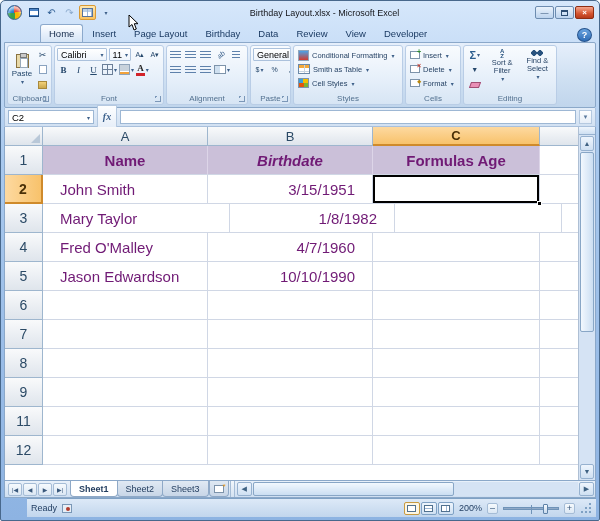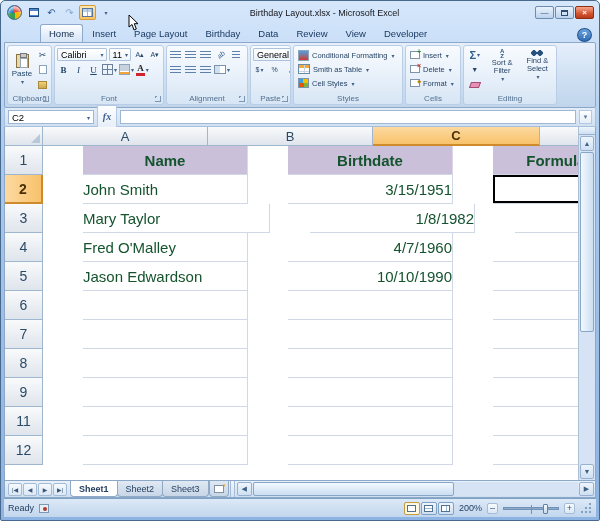--- a/index.html
+++ b/index.html
@@ -126,22 +126,22 @@
     justify-content:center; flex:0 0 auto; }
   .hdr.sel { background:linear-gradient(#fdd9a0,#f8c26b); border-bottom:2px solid #cf8a2b; color:#4a3007; font-weight:bold; }
   .corner { width:38px; position:relative; }
   .corner::after { content:""; position:absolute; right:2px; bottom:2px;
     border-left:9px solid transparent; border-bottom:9px solid #b9c8d8; }
   .hdrfill { flex:1 1 auto; background:linear-gradient(#f9fafb,#e9edf2 60%,#dfe5ec); border-bottom:1px solid #9eb6ce; }
   .rowsarea { flex:1; overflow:hidden; }
   .xrow { display:flex; height:29px; }
   .rn { width:38px; font-size:14px; }
   .rn.sel { background:linear-gradient(90deg,#fdd9a0,#f8c26b); border-right:2px solid #cf8a2b; color:#4a3007; font-weight:bold; }
-  .cell { border-right:1px solid #d0d7e5; border-bottom:1px solid #d0d7e5; background:#fff; color:#14532d;
-    font-size:15px; padding:0 0; display:flex; align-items:center; flex:0 0 auto; position:relative;margin-left:40px; }
+  .cell { border-right:1px solid #d0d7e5; border-bottom:1px solid #d0d7e5; background:#fff; color:#701a75;
+    font-size:15px; padding:0 17px; display:flex; align-items:center; flex:0 0 auto; position:relative; }
   .cell.lav { background:#cbc0d9; font-weight:bold; justify-content:center; border-right-color:#ddd5e8; }
   .cell.num { justify-content:flex-end; }
   .cell.selcell { box-shadow:inset 0 0 0 2px #000; z-index:2; }
   .fh { position:absolute; right:-3px; bottom:-3px; width:5px; height:5px; background:#000; border:1px solid #fff; z-index:3; }
   .cfill { flex:1 1 auto; border-bottom:1px solid #d0d7e5; background:#fff; }
 
   
   .vscroll { width:17px; flex:0 0 auto; background:#d5e3f4; border-left:1px solid #aebfd4;
     display:flex; flex-direction:column; }
   .vsplit { height:8px; background:linear-gradient(#eef5fd,#cfe0f2); border-bottom:1px solid #96b1cf; }
@@ -167,21 +167,21 @@
   .insi::after { content:"*"; position:absolute; right:-3px; top:-4px; color:#e8920c; font-size:8px; }
   .tabsplit { width:5px; background:linear-gradient(#f2f7fc,#d4e2f1); border-left:1px solid #a5bcd6; border-right:1px solid #a5bcd6; margin:0 1px; }
   .hscroll { flex:1; display:flex; align-items:stretch; }
   .sarrow.h { width:15px; height:auto; flex:0 0 auto; }
   .htrack { flex:1; position:relative; margin:1px 0; background:#d5e3f4; }
   .hthumb { position:absolute; left:0; top:0; bottom:0; width:62%;
     background:linear-gradient(#f2f8fe,#cbdef2); border:1px solid #88a6c6; border-radius:2px; }
 
   
   .statusbar { height:19px; display:flex; align-items:center; background:linear-gradient(#dde9f7,#c2d6ed);
-    border-top:1px solid #7fa1c4; font-size:9px; color:#1d3a5f; padding:0 4px; gap:5px; }
+    border-top:1px solid #7fa1c4; font-size:9px; color:#1d3a5f; padding:0 4px; gap:5px;margin-left:23px; }
   .mac { width:10px; height:9px; border:1px solid #7a97b6; background:#e7eef6; position:relative; }
   .mac::after { content:""; position:absolute; left:3px; top:2px; width:4px; height:4px; border-radius:50%; background:#b23b2e; }
   .spacer { flex:1; }
   .views { display:flex; gap:1px; }
   .vbtn { width:16px; height:13px; border:1px solid #7fa1c4; border-radius:2px;
     background:linear-gradient(#eef5fd,#cfe0f2); display:flex; align-items:center; justify-content:center; }
   .vbtn.active { background:#fdf6e3; border-color:#c89a40; }
   .vico { width:9px; height:7px; border:1px solid #51718f; background:#fff; }
   .vico.pl { background:linear-gradient(#fff 0 2px,#9db7d6 2px 3px,#fff 3px); }
   .vico.pb { background:linear-gradient(90deg,#fff 0 4px,#9db7d6 4px 5px,#fff 5px); }
@@ -467,21 +467,21 @@
           <div class="hdr corner"></div>
           <div class="hdr" style="width: 165px;">A</div>
           <div class="hdr" style="width: 165px;">B</div>
           <div class="hdr sel" style="width: 167px;">C</div>
           <div class="hdrfill"></div>
         </div>
       <div class="rowsarea">
           <div class="xrow">
             <div class="hdr rn">1</div>
             <div class="cell lav" style="width: 165px;">Name</div>
-            <div class="cell lav" style="width: 165px;">Birthdate</div>
+            <div class="cell lav" style="width: 165px; font-style: italic;">Birthdate</div>
             <div class="cell lav" style="width: 167px;">Formulas Age</div>
             <div class="cfill"></div>
           </div>
           <div class="xrow">
             <div class="hdr rn sel">2</div>
             <div class="cell" style="width: 165px;">John Smith</div>
             <div class="cell num" style="width: 165px;">3/15/1951</div>
             <div class="cell selcell" style="width: 167px;">
               <div class="fh"></div>
             </div>

